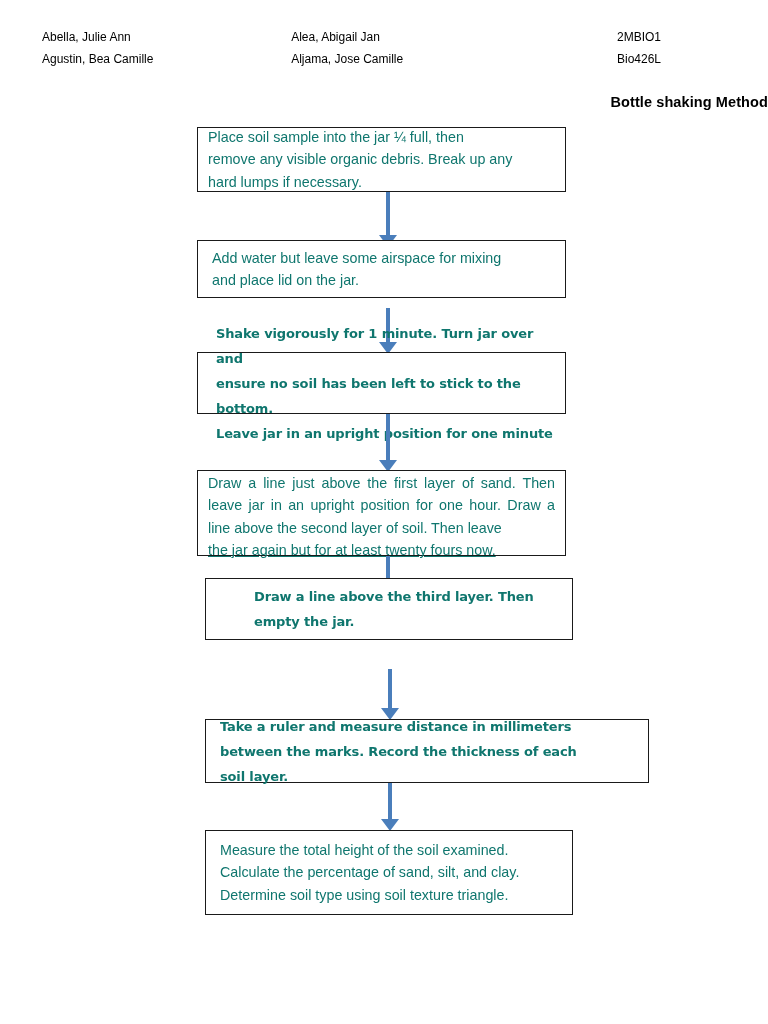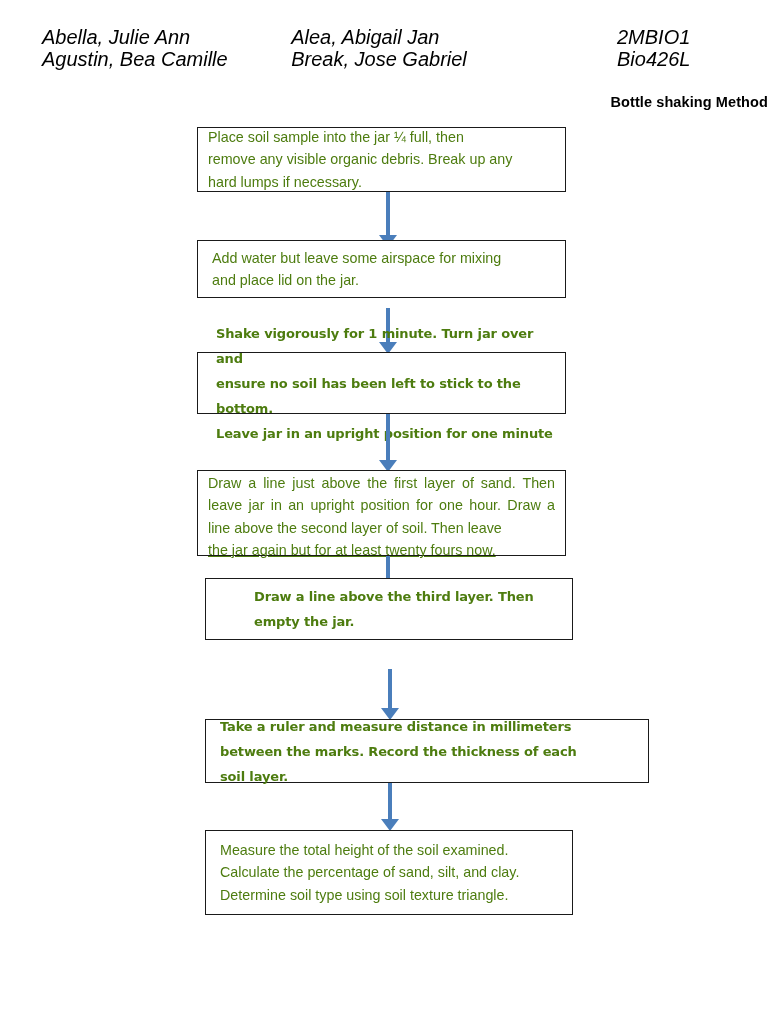--- a/index.html
+++ b/index.html
@@ -26,22 +26,21 @@
   .header {
     position: absolute;
     top: 26px;
     left: 42px;
     width: 690px;
   }
   .header-row {
     display: flex;
     align-items: flex-start;
     line-height: 22px;
-    font-size: 20px;
-    font-style: italic;
+    font-size: 12px;
   }
   .col-a { width: 260px; }
   .col-b { width: 340px; }
   .col-c { width: 120px; }
 
   
   .doc-title {
     position: absolute;
     top: 94px;
     left: 0;
@@ -66,21 +65,21 @@
     border: 1.6px solid #1a1a1a;
     background: #ffffff;
     box-sizing: border-box;
     display: flex;
     align-items: center;
   }
   .box-text {
     width: 100%;
     font-size: 14.2px;
     line-height: 22.5px;
-    color: #4d7c0f;
+    color: #0f766e;
     white-space: pre-line;
   }
 
   
   .font-arial .box-text {
     font-family: "Liberation Sans", sans-serif;
     font-size: 14.3px;
   }
   
   .font-humanist .box-text {
@@ -122,21 +121,21 @@
 <div class="page">
 
   <div class="header">
     <div class="header-row">
       <div class="col-a">Abella, Julie Ann</div>
       <div class="col-b">Alea, Abigail Jan</div>
       <div class="col-c">2MBIO1</div>
     </div>
     <div class="header-row">
       <div class="col-a">Agustin, Bea Camille</div>
-      <div class="col-b">Break, Jose Gabriel</div>
+      <div class="col-b">Aljama, Jose Camille</div>
       <div class="col-c">Bio426L</div>
     </div>
   </div>
 
   <div class="doc-title">Bottle shaking Method</div>
 
   <div class="flow">
 
     <div class="box font-arial" style="left:197px; top:127px; width:369px; height:65px; padding:6px 10px 6px 10px;">
       <div class="box-text">Place soil sample into the jar ¼ full, then

